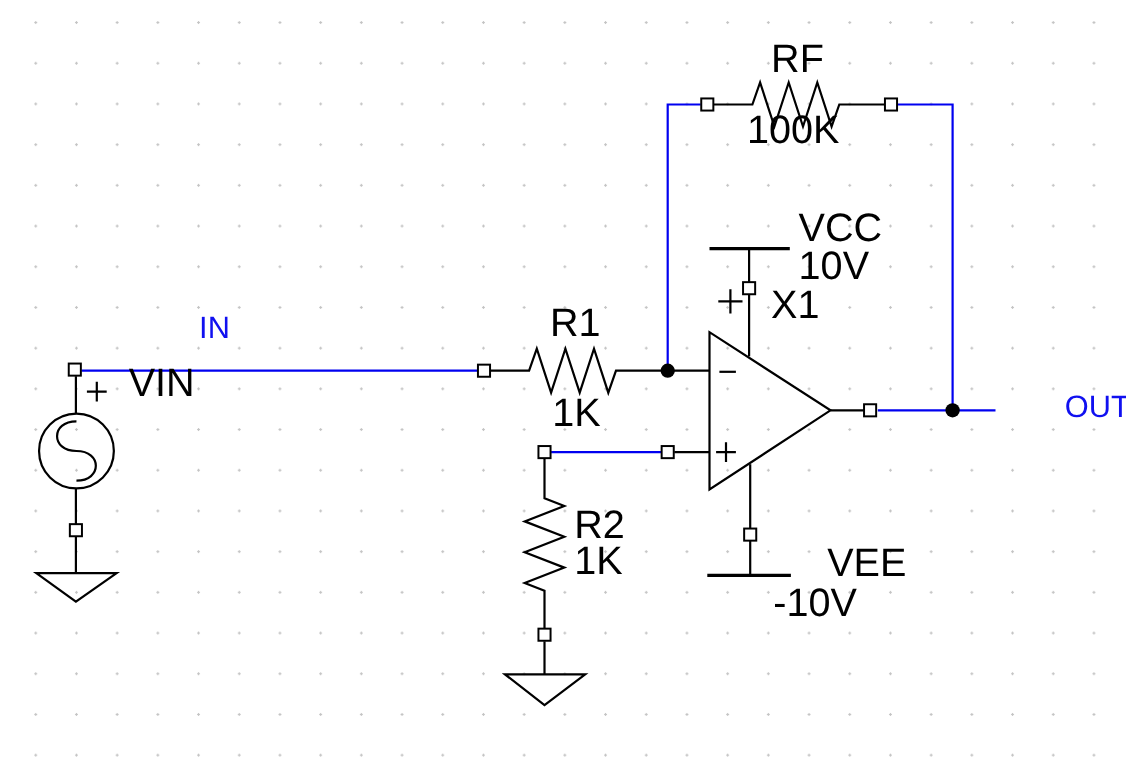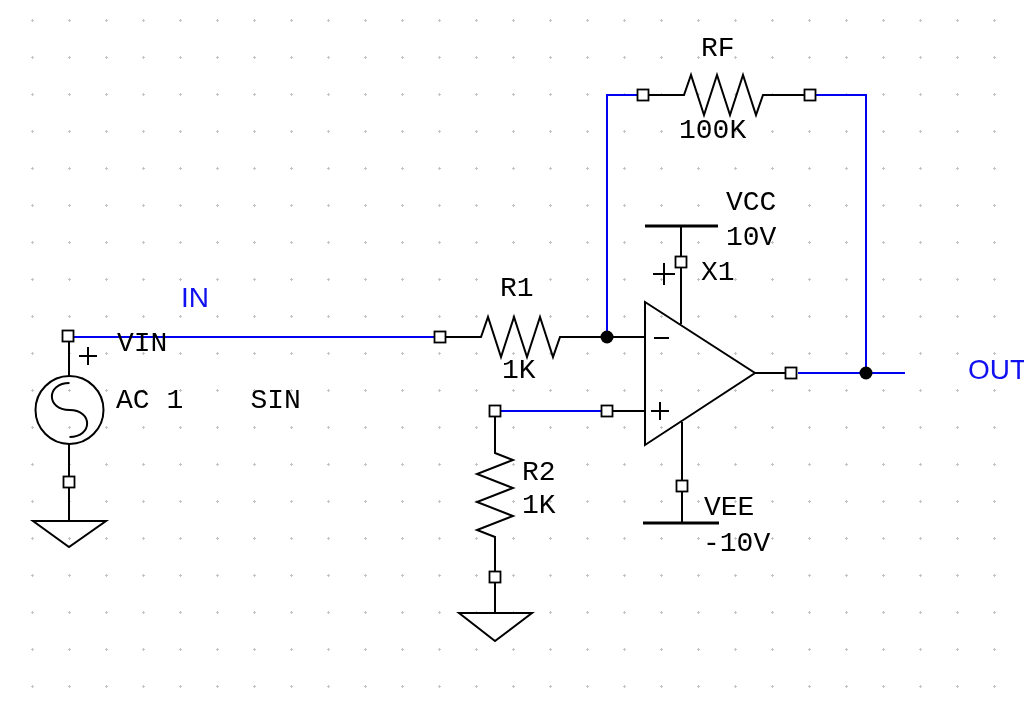--- a/index.html
+++ b/index.html
@@ -8,22 +8,22 @@
     width:1024px;height:703px;
     overflow:hidden;
     background-color:#ffffff;
     background-image:radial-gradient(circle, #c4c4c4 1.1px, rgba(0,0,0,0) 1.3px);
     background-size:37px 37px;
     background-position:14px 2px;
   }
   svg{position:absolute;left:0;top:0;}
   .lbl{
     position:absolute;
-    font-family:Liberation Mono, monospace;
-    font-size:28px;line-height:1;
+    font-family:Liberation Sans, sans-serif;
+    font-size:36px;line-height:1;
     color:#000000;
     white-space:pre;
     user-select:none;
   }
   .net{
     position:absolute;
     font-family:"Liberation Sans", sans-serif;
     font-size:28px;line-height:1;
     color:#1010f0;
     white-space:pre;
@@ -123,32 +123,31 @@
     <rect class="term" x="489.5" y="405.5" width="11" height="11"></rect>
     <rect class="term" x="601.5" y="405.5" width="11" height="11"></rect>
     <rect class="term" x="489.5" y="571.5" width="11" height="11"></rect>
     <rect class="term" x="785.5" y="367.5" width="11" height="11"></rect>
   </svg>
 
   <div class="net" style="left:181px;top:284px">IN</div>
   <div class="net" style="left:968px;top:356px">OUT</div>
 
   <div class="lbl" style="left:701px;top:35px">RF</div>
-  <div class="lbl" style="left:679px;top:117px">100K</div>
+  <div class="lbl" style="left:679px;top:100px">100K</div>
 
   <div class="lbl" style="left:500px;top:275px">R1</div>
   <div class="lbl" style="left:502px;top:357px">1K</div>
 
   <div class="lbl" style="left:522px;top:459px">R2</div>
   <div class="lbl" style="left:522px;top:492px">1K</div>
 
   <div class="lbl" style="left:726px;top:189px">VCC</div>
   <div class="lbl" style="left:726px;top:224px">10V</div>
 
   <div class="lbl" style="left:701px;top:259px">X1</div>
 
-  <div class="lbl" style="left:704px;top:494px">VEE</div>
+  <div class="lbl" style="left:752px;top:494px">VEE</div>
   <div class="lbl" style="left:703px;top:530px">-10V</div>
 
   <div class="lbl" style="left:117px;top:330px">VIN</div>
-  <div class="lbl" style="left:116px;top:387px">AC 1    SIN</div>
 
 </div>
 
 </body></html>

